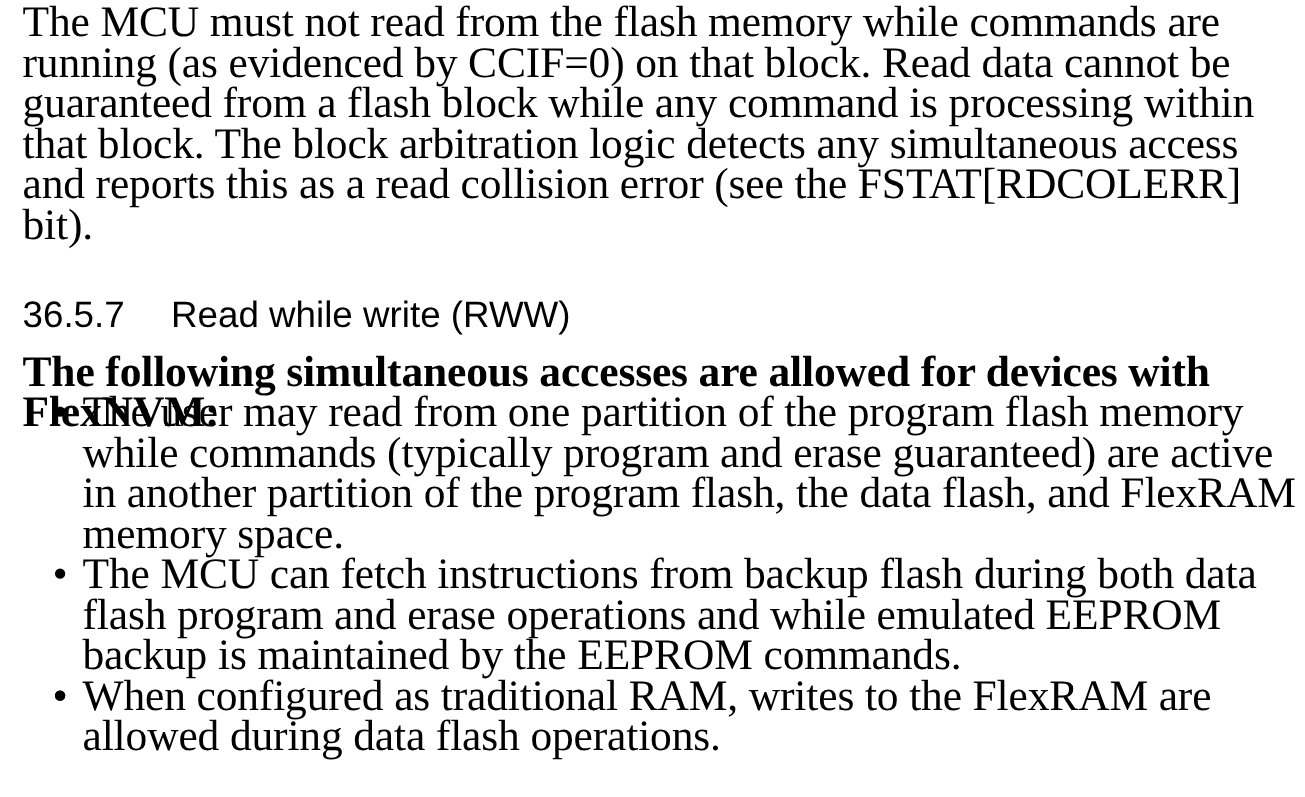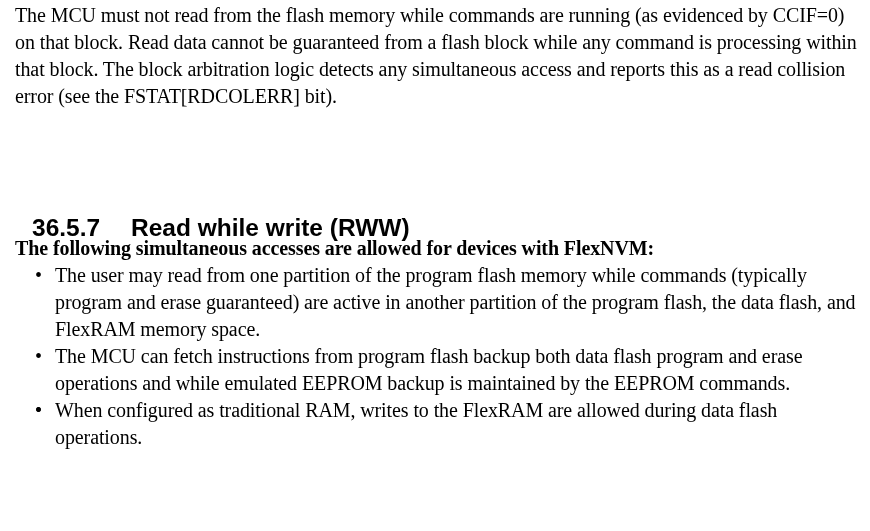--- a/index.html
+++ b/index.html
@@ -1,30 +1,30 @@
 <!DOCTYPE html>
 <html><head>
 <meta charset="utf-8">
 <style>
   html, body { margin: 0; padding: 0; background: #ffffff; }
   body { width: 870px; height: 531px; overflow: hidden; position: relative; color: #000; }
   .page { position: absolute; left: 15px; top: 2px; width: 850px; }
   .para {
     font-family: "Liberation Serif", "DejaVu Serif", serif;
-    font-size: 20px;
+    font-size: 29px;
     line-height: 27px;
     margin: 0;
     letter-spacing: -0.1px;
   }
   .heading {
     font-family: "Liberation Sans", "DejaVu Sans", sans-serif;
-    font-weight: bold;
+    font-weight: normal;
     font-size: 24.5px;
     line-height: 30px;
-    margin: 17px;
+    margin: 0;
     position: absolute;
     top: 194px;
     left: 0;
     white-space: nowrap;
   }
   .heading .num { display: inline-block; width: 99px; }
   .intro { position: absolute; top: 233px; left: 0; font-weight: bold; }
   ul.bullets {
     list-style: none;
     padding: 0;
@@ -56,21 +56,21 @@
 
   <p class="para intro">The following simultaneous accesses are allowed for devices with FlexNVM:</p>
 
   <ul class="bullets para">
     <li>
       <span class="dot">•</span>
       <span>The user may read from one partition of the program flash memory while commands (typically program and erase guaranteed) are active in another partition of the program flash, the data flash, and FlexRAM memory space.</span>
     </li>
     <li>
       <span class="dot">•</span>
-      <span>The MCU can fetch instructions from program flash backup both data flash program and erase operations and while emulated EEPROM backup is maintained by the EEPROM commands.</span>
+      <span>The MCU can fetch instructions from backup flash during both data flash program and erase operations and while emulated EEPROM backup is maintained by the EEPROM commands.</span>
     </li>
     <li>
       <span class="dot">•</span>
     </li>
     <li>
       <span class="dot">•</span>
       <span>When configured as traditional RAM, writes to the FlexRAM are allowed during data flash operations.</span>
     </li>
   </ul>
 </div>

